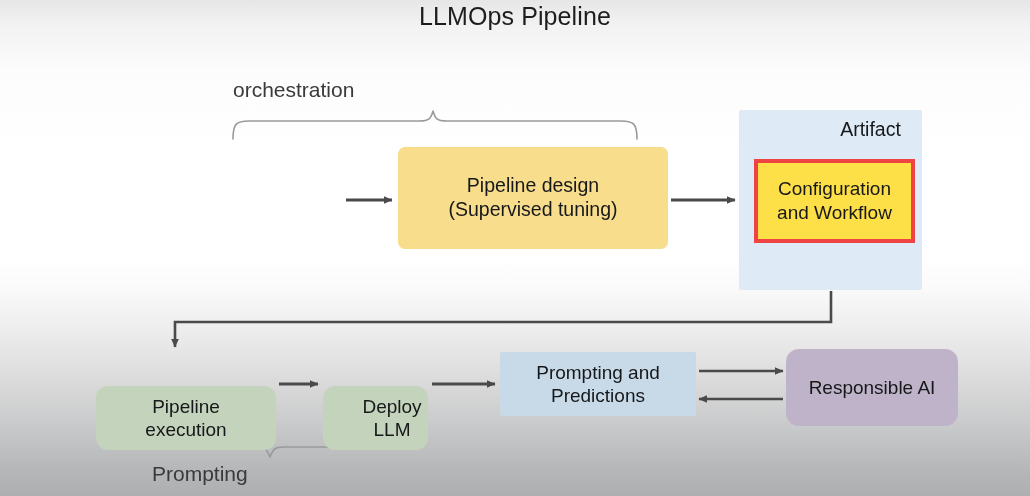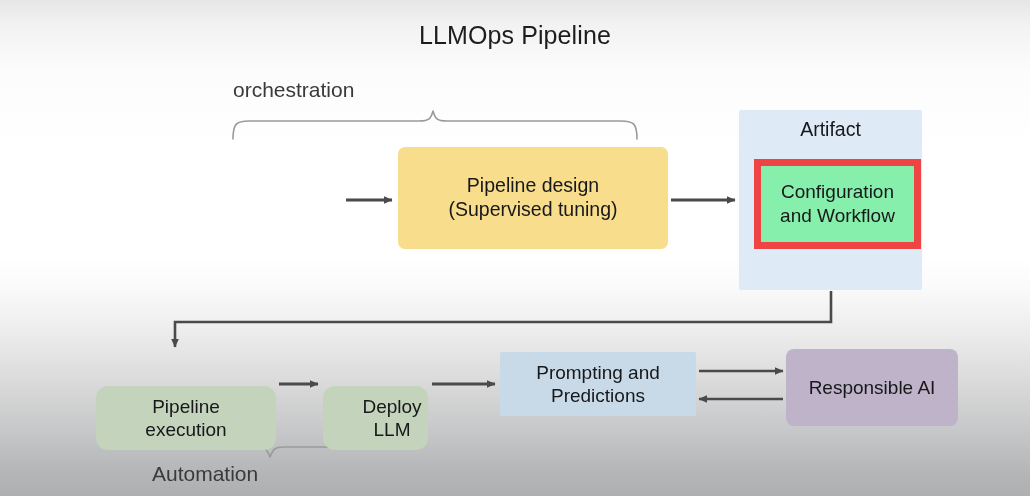--- a/index.html
+++ b/index.html
@@ -49,21 +49,20 @@
   }
   .title {
     position: absolute;
     left: 0;
     top: 2px;
     width: 1030px;
     text-align: center;
     font-size: 25px;
     color: #1d1d1f;
     letter-spacing: 0.1px;
-    margin-top: 19px;
   }
   .box-yellow {
     background: #f7dd8c;
     border-radius: 12px;
     font-size: 19px;
   }
   .box-yellow-2 {
     background: #f7dd8c;
     border-radius: 7px;
     font-size: 19.5px;
@@ -73,25 +72,26 @@
     border-radius: 2px;
   }
   .artifact-label {
     position: absolute;
     left: 0;
     top: 8px;
     width: 100%;
     text-align: center;
     font-size: 19.5px;
     color: #17181a;
+    padding-left: 40px;
   }
   .artifact-inner {
     position: absolute;
-    background: #86efac;
-    border: 7px solid #ef4444;
+    background: #fde047;
+    border: 4px solid #ef4444;
     display: flex;
     align-items: center;
     justify-content: center;
     text-align: center;
     font-size: 19px;
     color: #17181a;
     line-height: 1.25;
     white-space: pre-line;
   }
   .box-green {
@@ -100,21 +100,21 @@
     font-size: 19px;
     margin-top: 34px;
   }
   .box-blue {
     background: #c8dae8;
     border-radius: 2px;
     font-size: 19px;
   }
   .box-purple {
     background: #bfb3ca;
-    border-radius: 8px;
+    border-radius: 13px;
     font-size: 19px;
   }
   .brace-label {
     position: absolute;
     text-align: left;
     color: #3a3a3c;
     white-space: nowrap;
   }
   #orchestration-label {
     left: 233px;
@@ -180,15 +180,15 @@
 execution</div>
 
   <div class="node box-green" style="left:323px; top:352px; width:105px; height:64px;padding-left:33px;">Deploy
 LLM</div>
 
   <div class="node box-blue" style="left:500px; top:352px; width:196px; height:64px;">Prompting and
 Predictions</div>
 
   <div class="node box-purple" style="left:786px; top:349px; width:172px; height:77px;">Responsible AI</div>
 
-  <div class="brace-label" id="automation-label">Automation</div>
+  <div class="brace-label" id="automation-label">Prompting</div>
 
 </div>
 
 </body></html>

